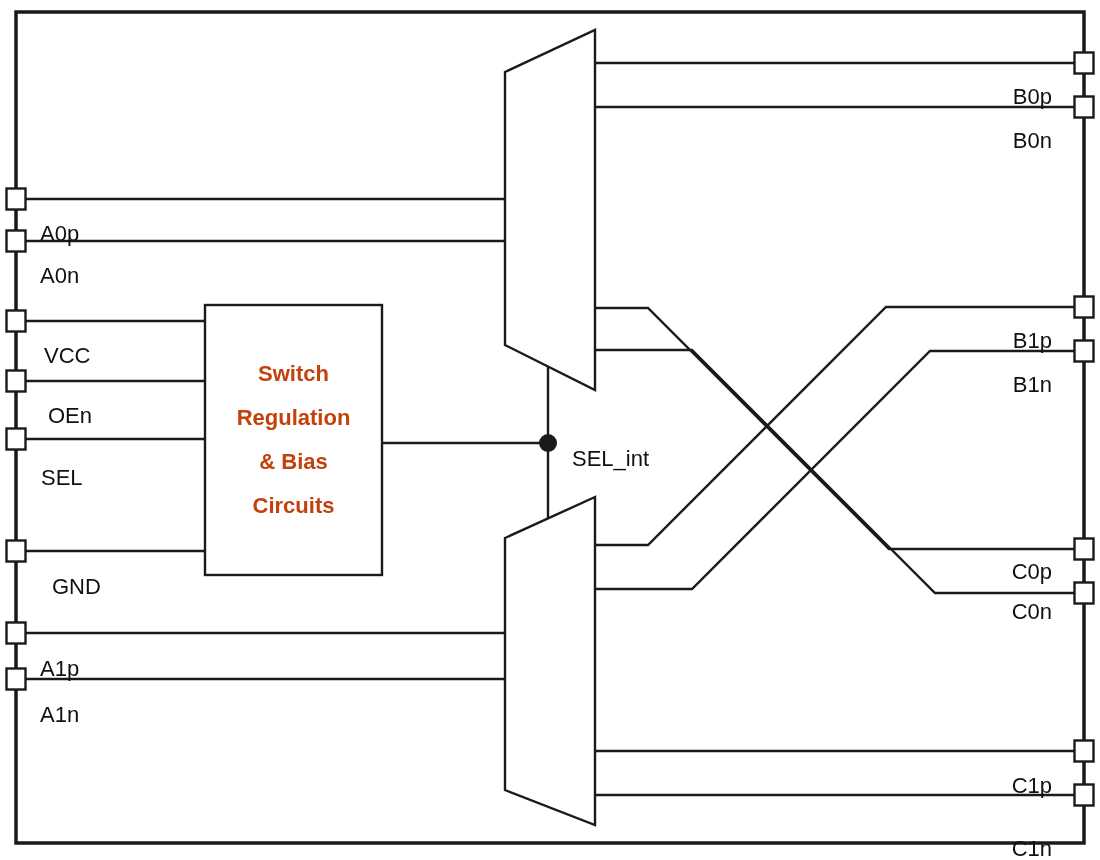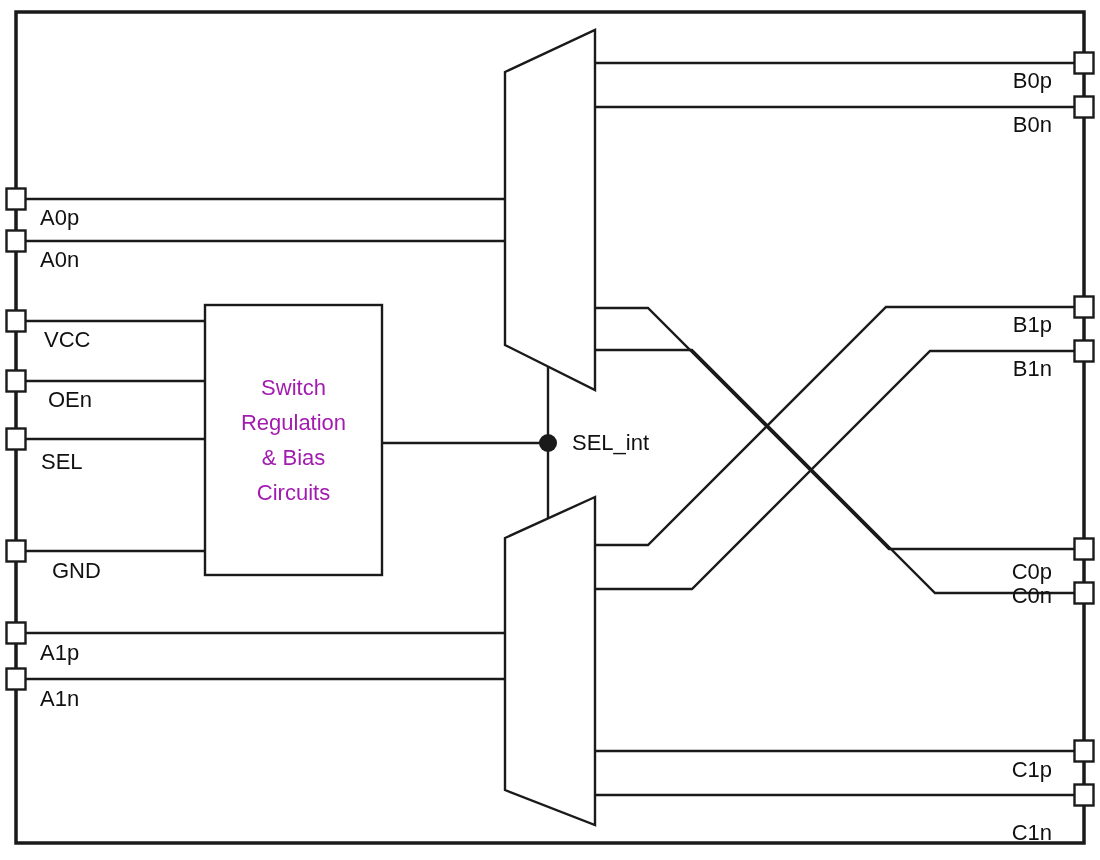--- a/index.html
+++ b/index.html
@@ -11,35 +11,37 @@
     color:#111111;
     overflow:hidden;
   }
   .canvas svg{position:absolute;left:0;top:0;}
   .pin-label{
     position:absolute;
     font-size:22px;
     line-height:24px;
     white-space:nowrap;
     color:#111111;
+    margin-top:16px;
   }
   .pin-label.right{
     width:80px;
     text-align:right;
   }
   .block-label{
     position:absolute;
     display:flex;
     align-items:center;
     justify-content:center;
     text-align:center;
     font-size:22px;
-    line-height:35px;
+    line-height:44px;
     white-space:pre-line;
-    color:#a21caf;
+    color:#c2410c;
+    font-weight:bold;
   }
   .shape{fill:none;stroke:#1a1a1a;stroke-width:2.4;}
   .filled-white{fill:#ffffff;stroke:#1a1a1a;stroke-width:2.4;}
 </style>
 </head>
 <body>
 
 <div class="canvas">
 
   <svg width="1100" height="860" viewBox="0 0 1100 860">
@@ -100,21 +102,21 @@
   <span class="pin-label" style="left:48px;top:388px">OEn</span>
   <span class="pin-label" style="left:41px;top:450px">SEL</span>
   <span class="pin-label" style="left:52px;top:559px">GND</span>
   <span class="pin-label" style="left:40px;top:641px">A1p</span>
   <span class="pin-label" style="left:40px;top:687px">A1n</span>
 
   <span class="pin-label right" style="left:972px;top:69px">B0p</span>
   <span class="pin-label right" style="left:972px;top:113px">B0n</span>
   <span class="pin-label right" style="left:972px;top:313px">B1p</span>
   <span class="pin-label right" style="left:972px;top:357px">B1n</span>
-  <span class="pin-label right" style="left:972px;top:560px">C0p</span>
+  <span class="pin-label right" style="left:972px;top:544px">C0p</span>
   <span class="pin-label right" style="left:972px;top:584px">C0n</span>
   <span class="pin-label right" style="left:972px;top:758px">C1p</span>
   <span class="pin-label right" style="left:972px;top:821px">C1n</span>
 
   <span class="pin-label" style="left:572px;top:431px">SEL_int</span>
 
   <div class="block-label" style="left:205px;top:305px;width:177px;height:270px">Switch
 Regulation
 &amp; Bias
 Circuits</div>

